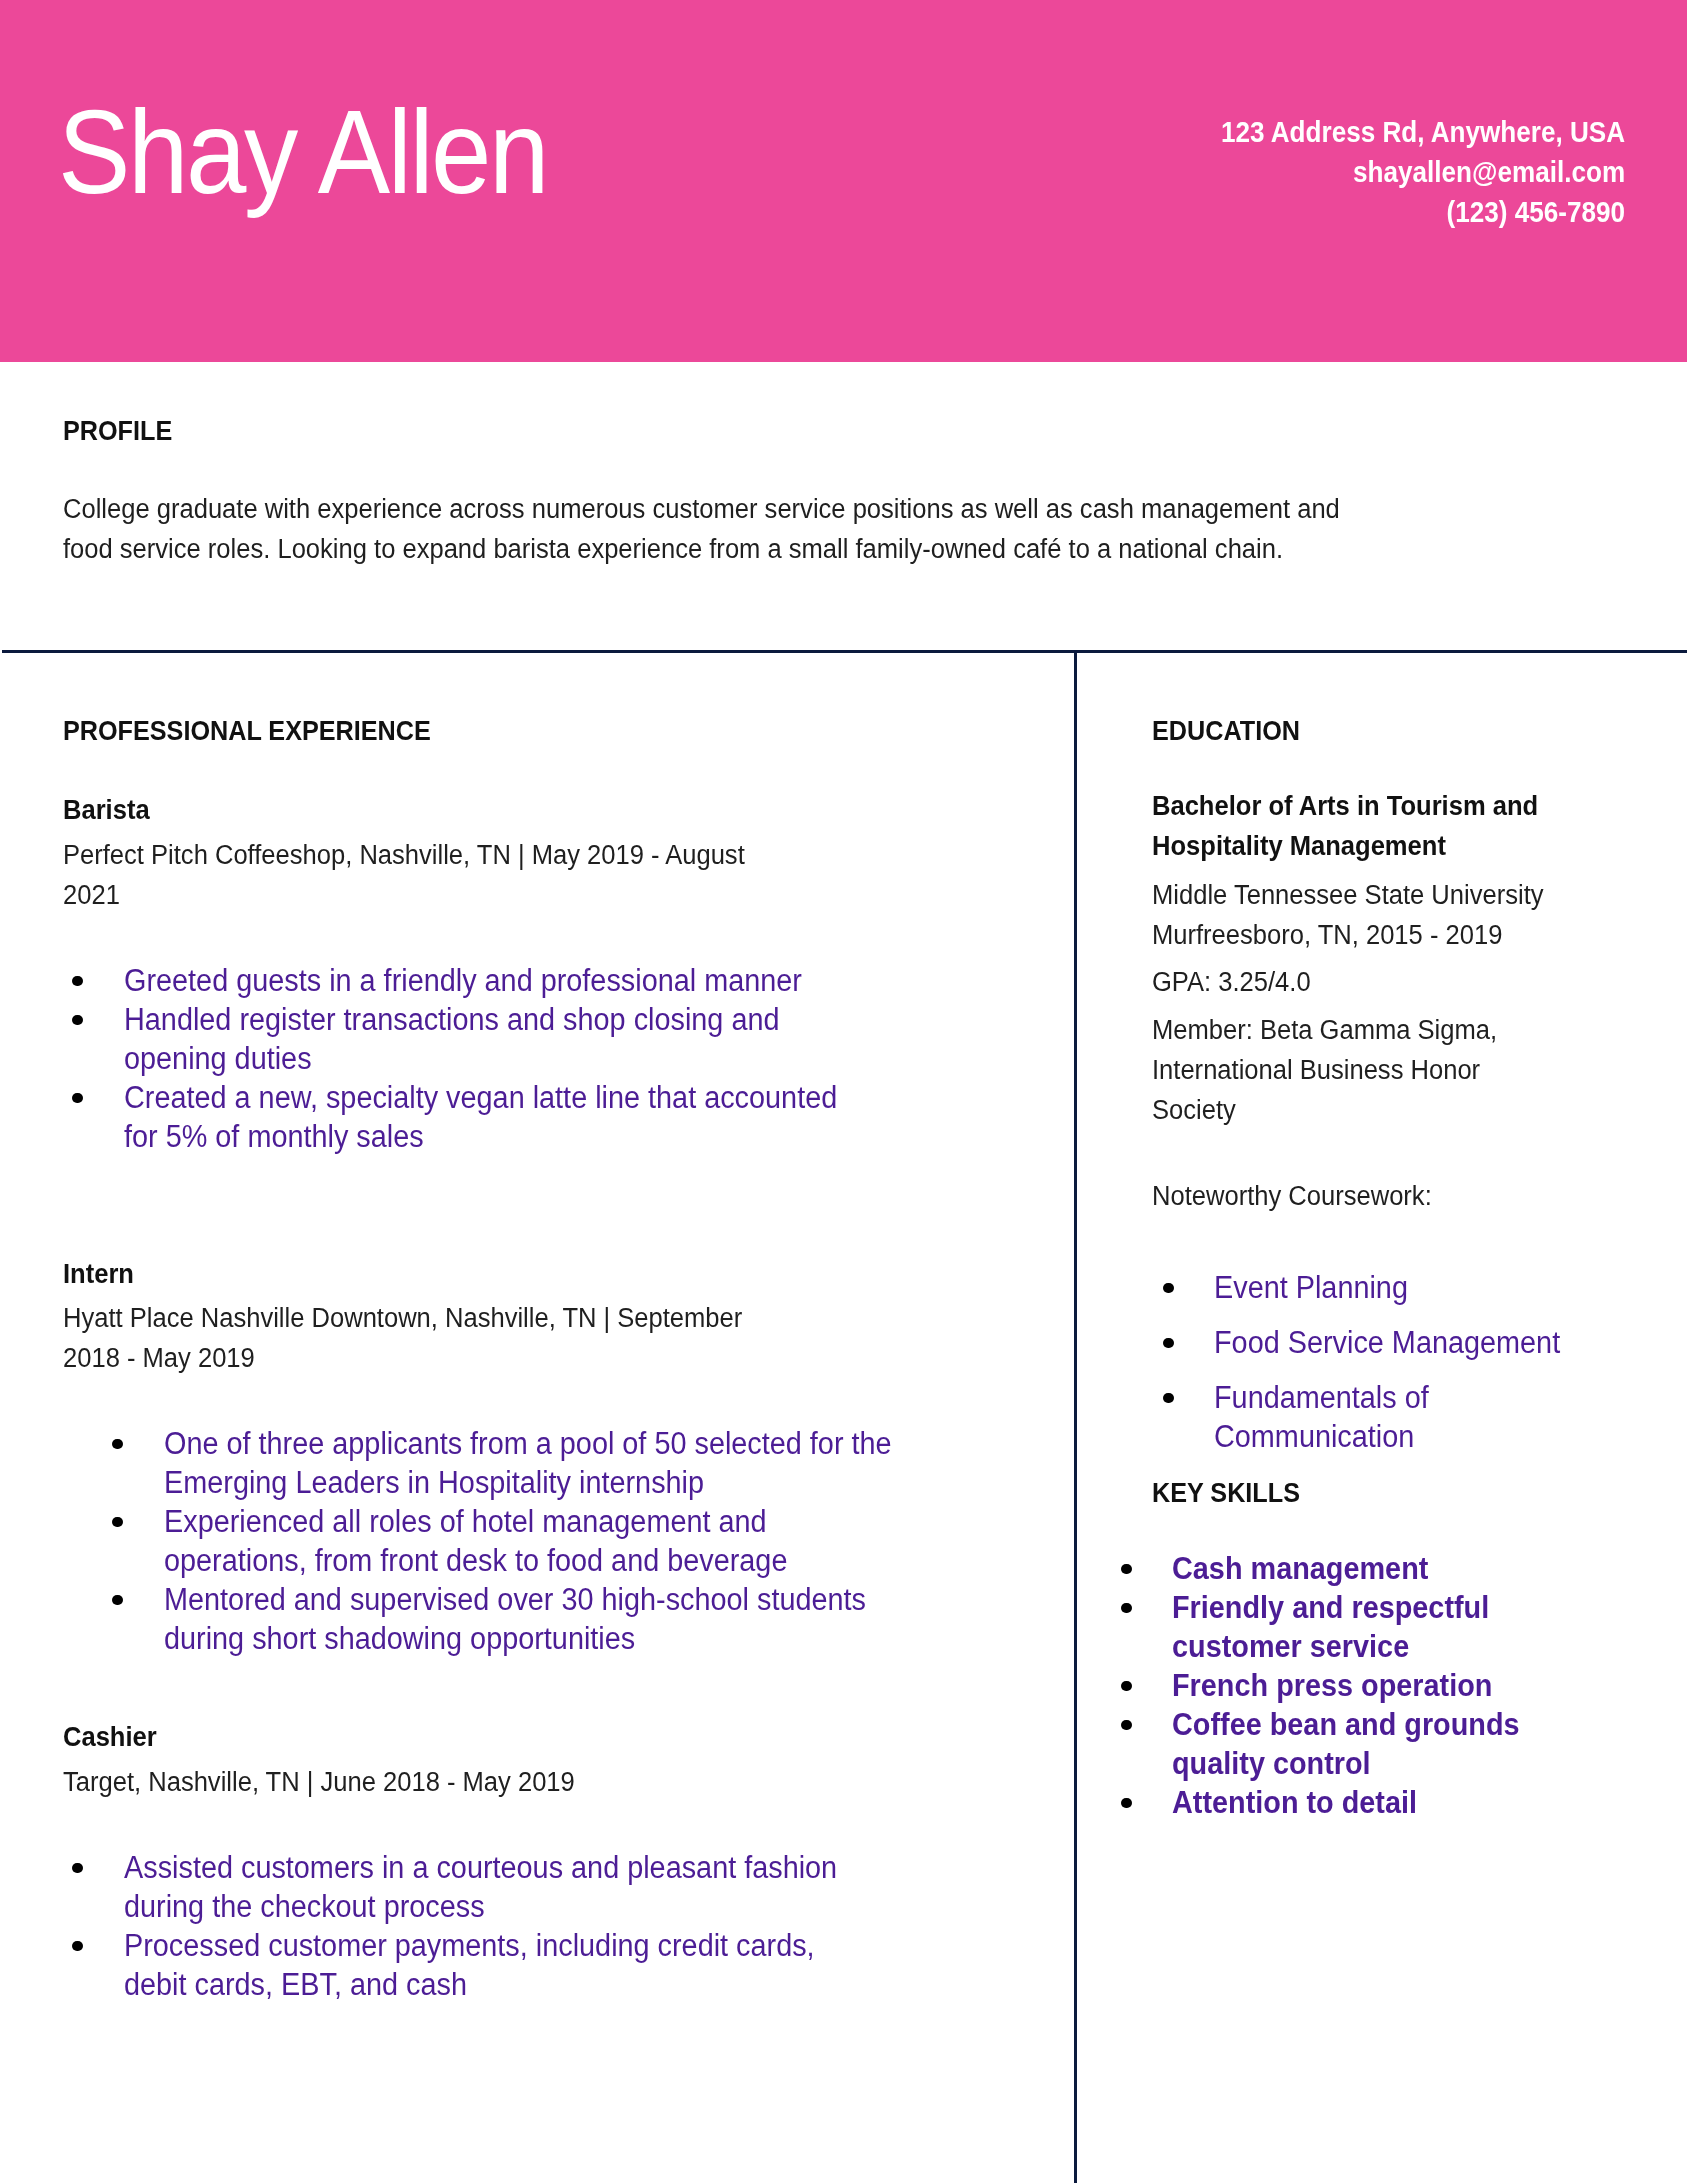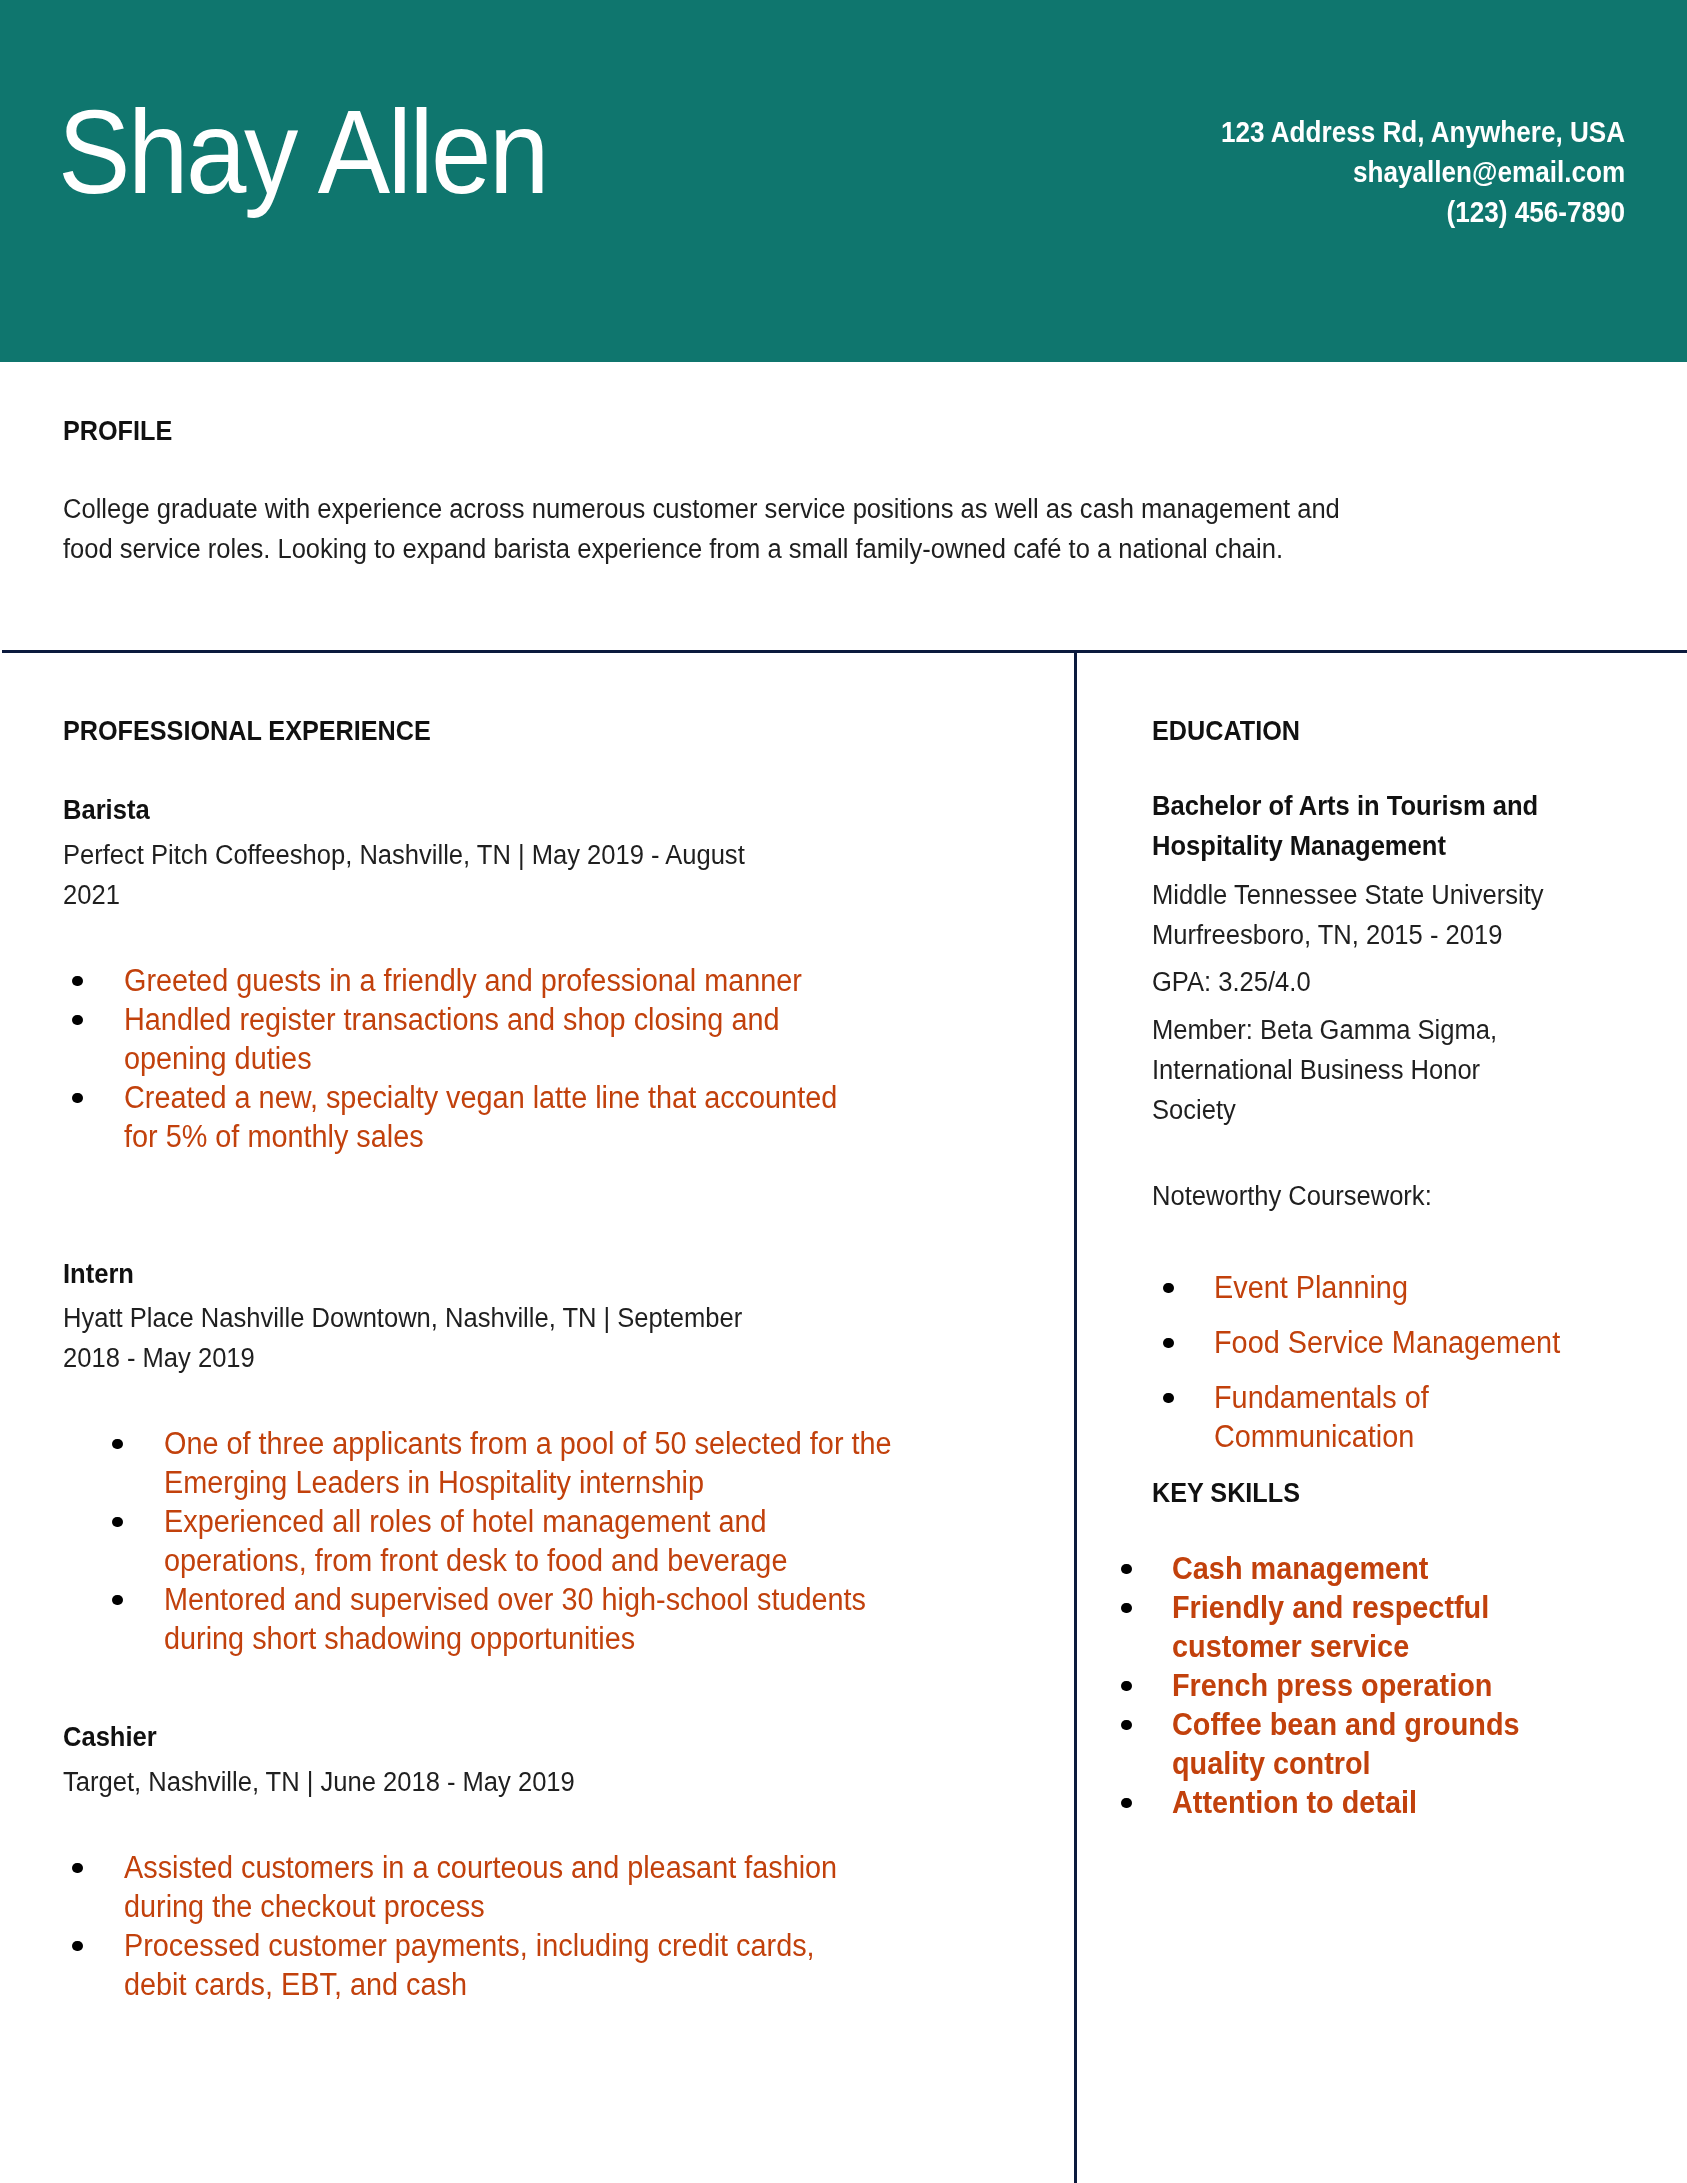--- a/index.html
+++ b/index.html
@@ -1,19 +1,19 @@
 <!DOCTYPE html>
 <html style="font-size:10.6px"><head>
 <meta charset="utf-8">
 <style>
   html, body { margin: 0; padding: 0; background: #ffffff; }
   body { width: 1687px; height: 2183px; position: relative; overflow: hidden; color: #1a1a1a; }
   .header {
     position: absolute; left: 0; top: 0; width: 1687px; height: 362px;
-    background: #0f766e;
+    background: #ec4899;
   }
   .name {
     position: absolute; left: 58px; top: 93px;
     font-family: "Liberation Sans", sans-serif; font-size: 118px; color: #ffffff;
     letter-spacing: -2.6px; transform: scaleX(0.92); transform-origin: left top; white-space: nowrap;
     line-height: 1;
   }
   .contact {
     position: absolute; right: 62px; top: 112px; text-align: right;
     font-family: "Liberation Sans", sans-serif; font-size: 29px; color: #ffffff;
@@ -36,21 +36,21 @@
     position: absolute; font-family: "Liberation Sans", sans-serif; font-weight: bold;
     font-size: 28.4px; color: #111; line-height: 1; transform: scaleX(0.9); transform-origin: left top; white-space: nowrap;
   }
   .job-meta {
     position: absolute; font-family: "Liberation Sans", sans-serif; font-size: 28.4px;
     color: #1f1f1f; line-height: 40px; transform: scaleX(0.9); transform-origin: left top;
   }
   ul.blist { position: absolute; margin: 0; padding: 0; list-style: none; }
   ul.blist li {
     position: relative; font-family: "Liberation Sans", sans-serif; font-size: 31px;
-    color: #c2410c; line-height: 39px; padding-left: 0;
+    color: #4c1d95; line-height: 39px; padding-left: 0;
   }
   ul.blist li .dot {
     position: absolute; width: 10.6px; height: 10.6px; border-radius: 50%; background: #000;
   }
   ul.blist li .txt { display: block; transform: scaleX(0.93); transform-origin: left top; }
   .left-list { left: 124px; width: 787px; }
   .left-list li .dot { left: -52px; top: 14.6px; }
   .course-list { left: 1214px; width: 423px; }
   .course-list li { font-size: 28.4px; line-height: 40px; margin-top: 16px; }
   .course-list li .txt { transform: scaleX(0.9); }

